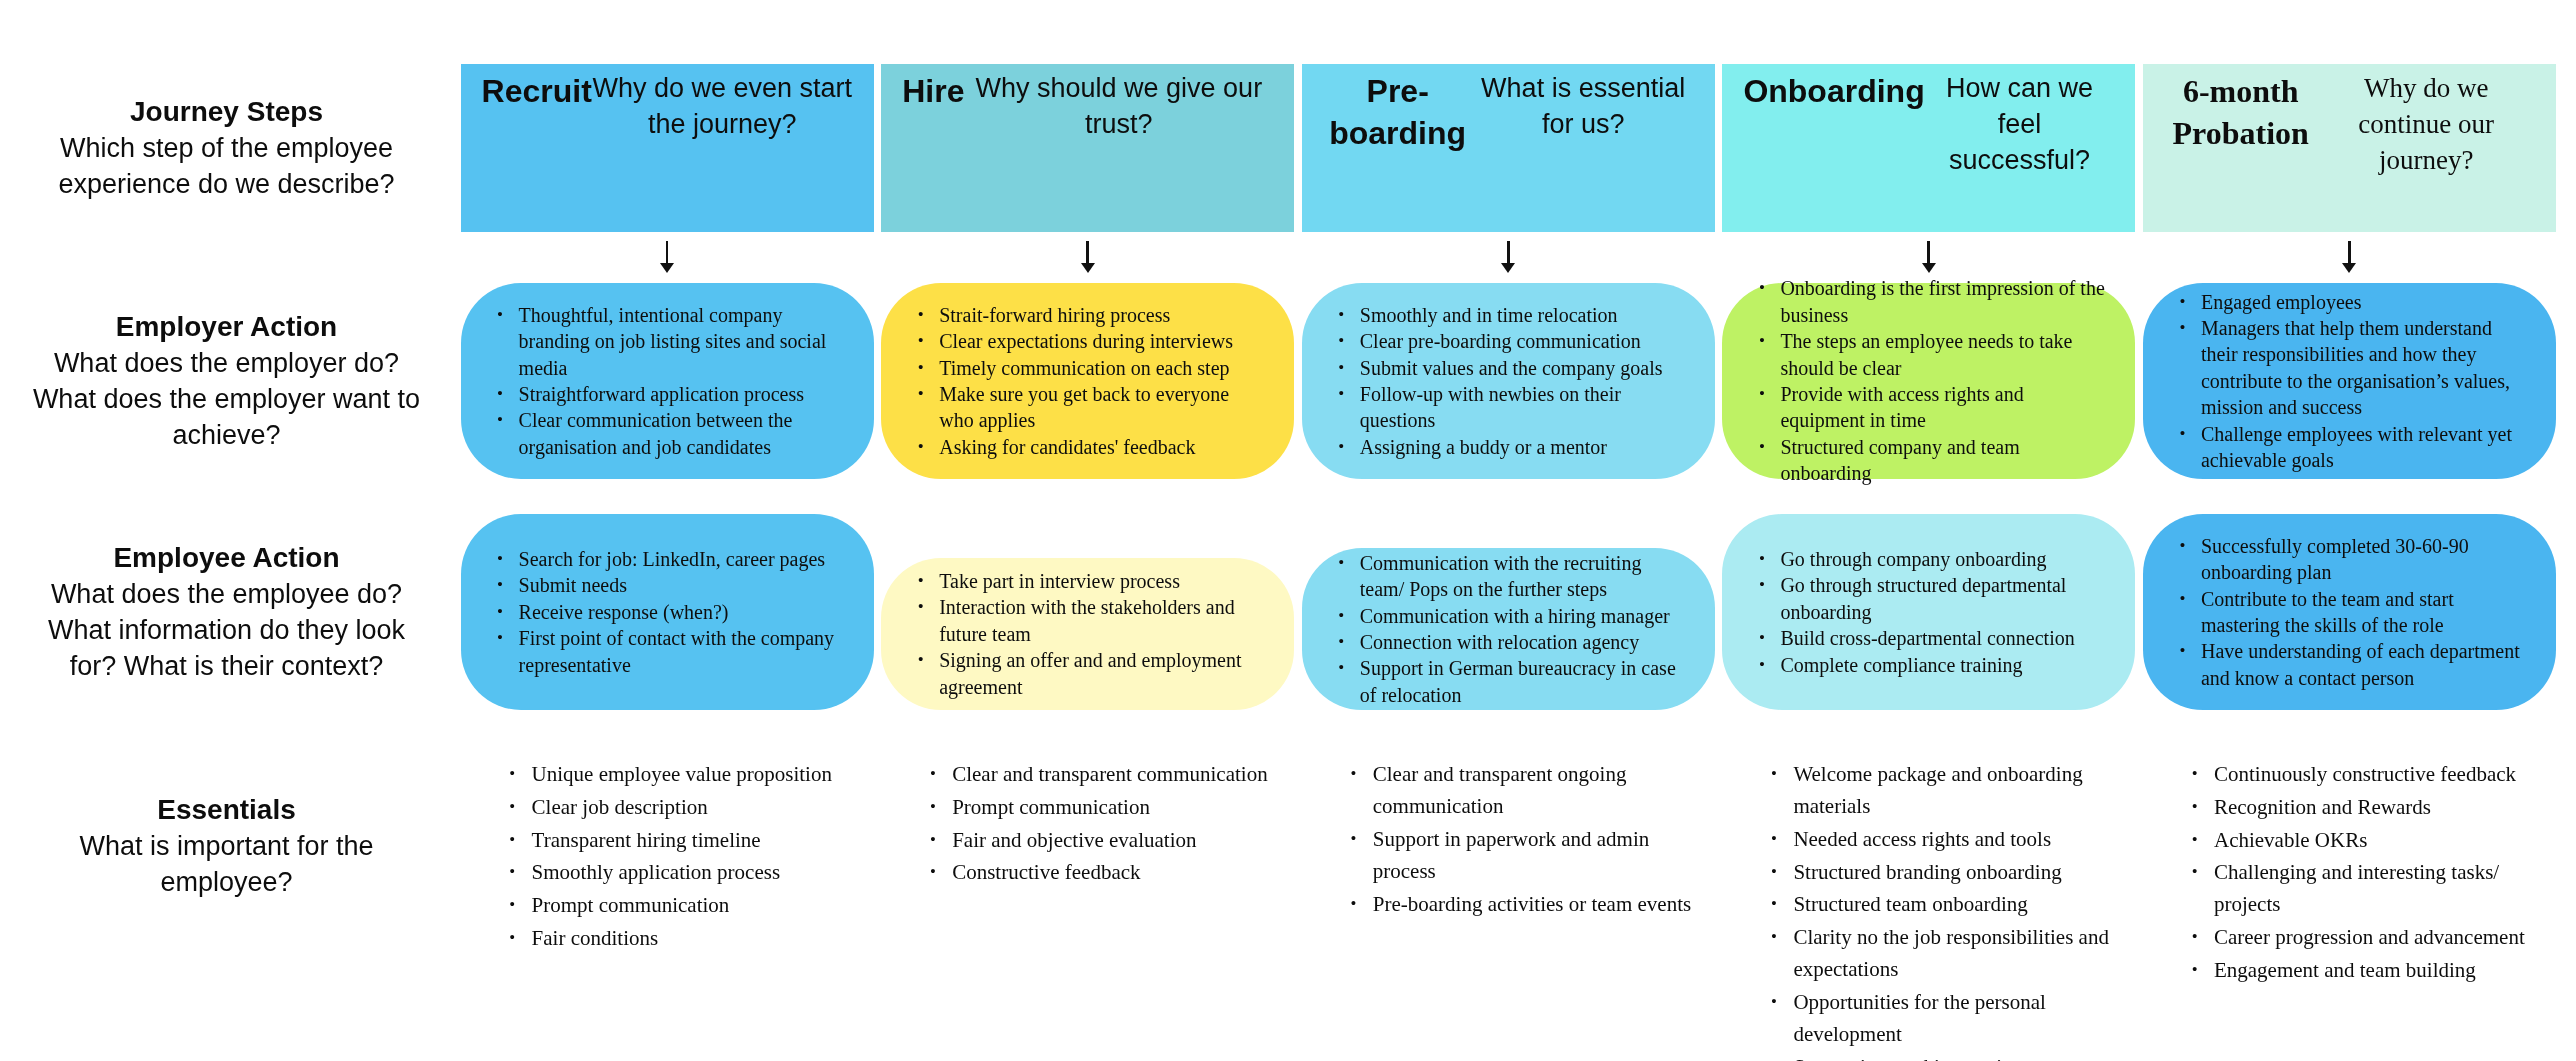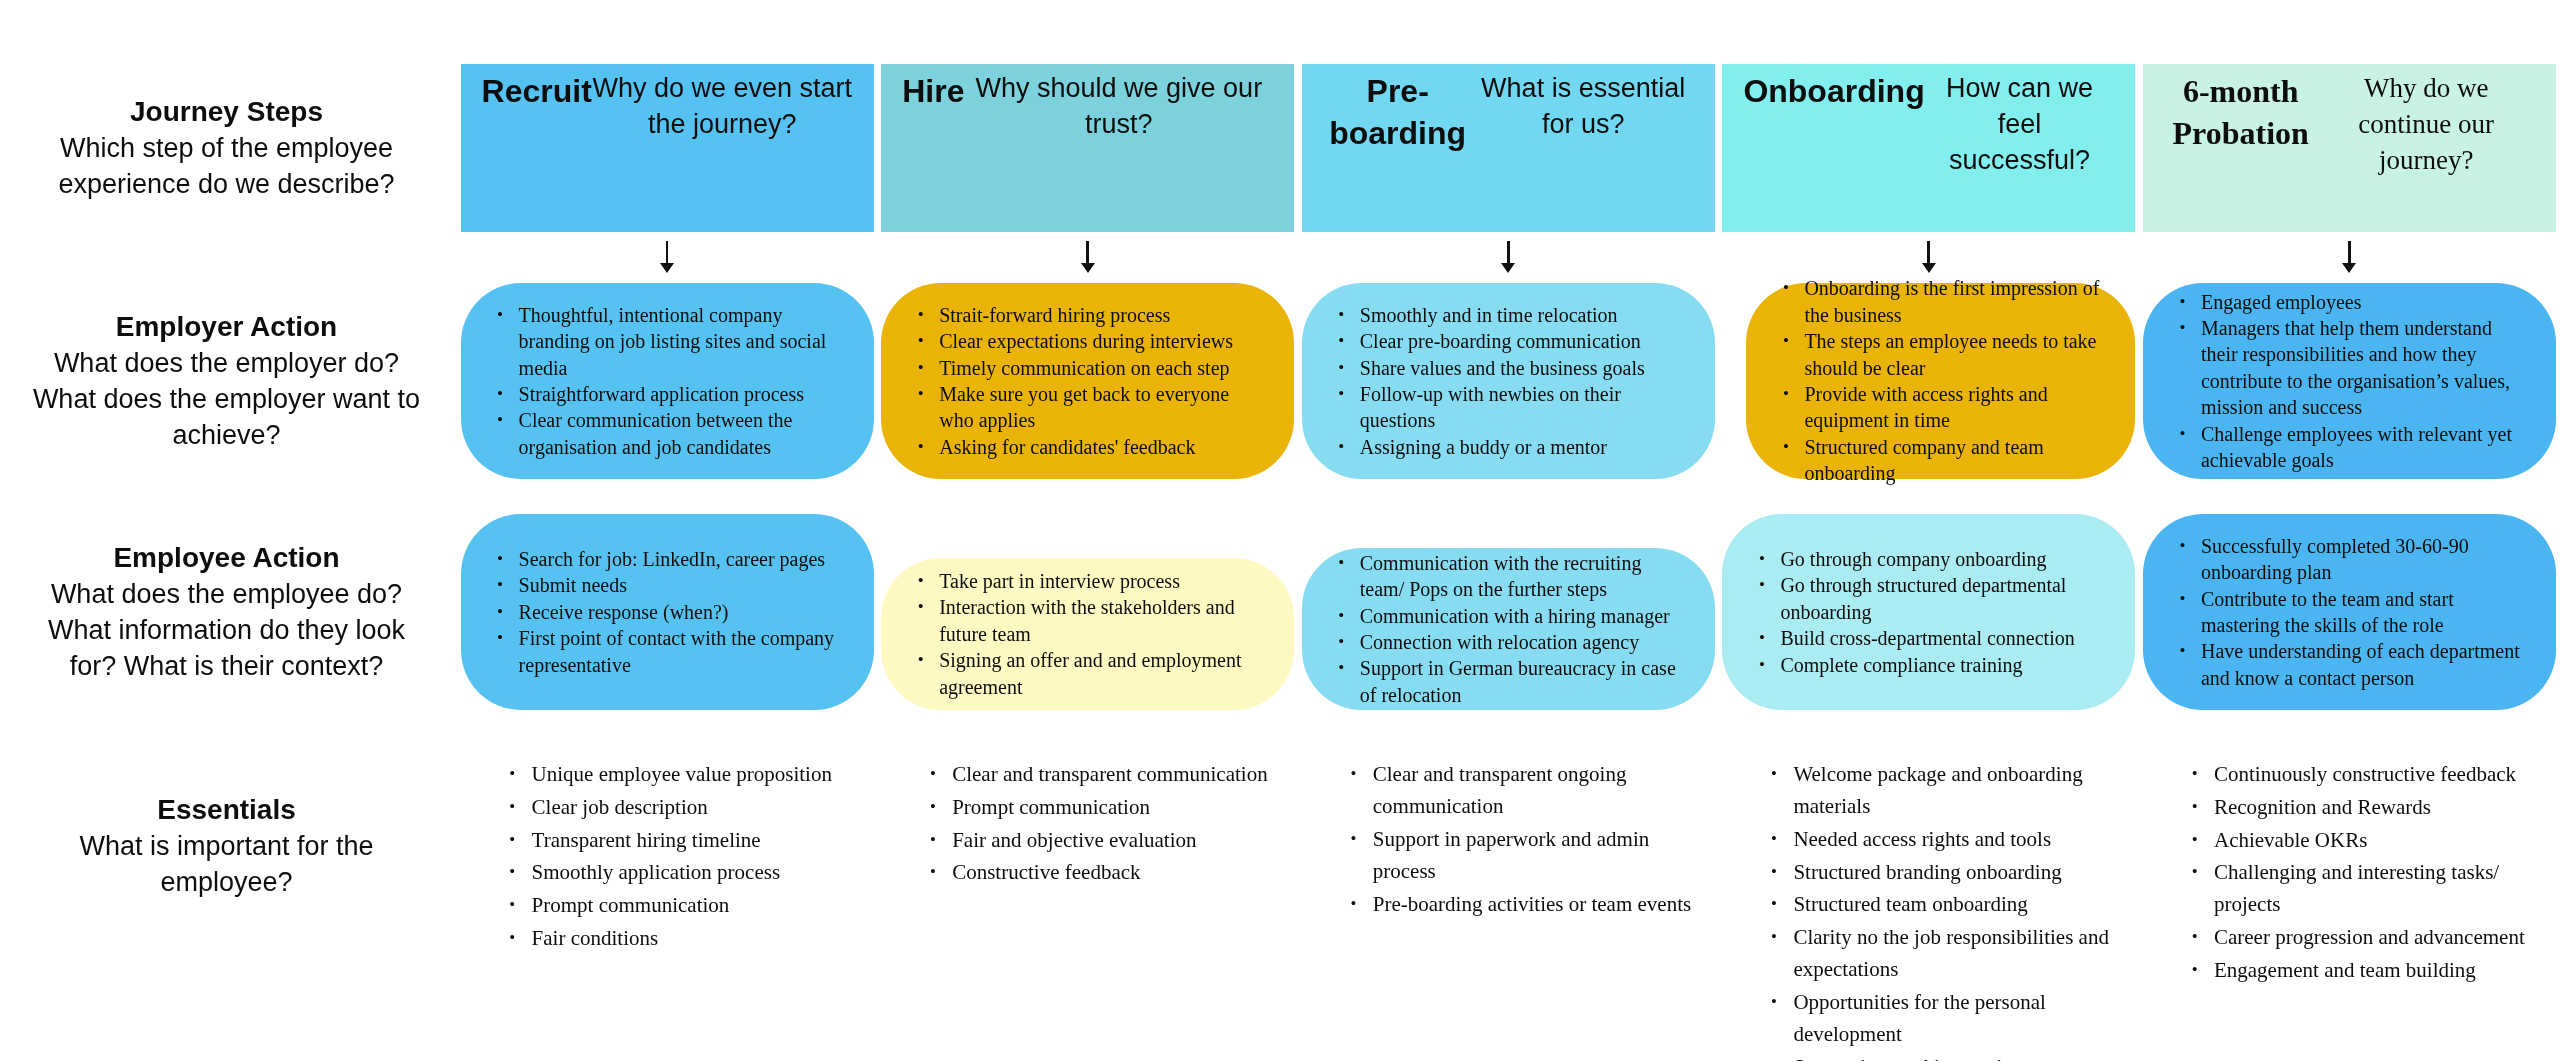--- a/index.html
+++ b/index.html
@@ -113,39 +113,39 @@
     <div class="rl-title">Employer Action</div>
     <div class="rl-desc">What does the employer do? What does the employer want to achieve?</div>
   </div>
   <div class="card gc2 gr3" style="background-color: rgb(86, 194, 241);">
     <ul>
         <li>Thoughtful, intentional company branding on job listing sites and social media</li>
         <li>Straightforward application process</li>
         <li>Clear communication between the organisation and job candidates</li>
       </ul>
   </div>
-  <div class="card gc3 gr3" style="background-color: #eab308;">
+  <div class="card gc3 gr3" style="background-color: #fde047;">
     <ul>
         <li>Strait-forward hiring process</li>
         <li>Clear expectations during interviews</li>
         <li>Timely communication on each step</li>
         <li>Make sure you get back to everyone who applies</li>
         <li>Asking for candidates' feedback</li>
       </ul>
   </div>
   <div class="card gc4 gr3" style="background-color: rgb(135, 220, 242);">
     <ul>
         <li>Smoothly and in time relocation</li>
         <li>Clear pre-boarding communication</li>
-        <li>Share values and the business goals</li>
+        <li>Submit values and the company goals</li>
         <li>Follow-up with newbies on their questions</li>
         <li>Assigning a buddy or a mentor</li>
       </ul>
   </div>
-  <div class="card gc5 gr3" style="background-color: #eab308; margin-left: 24px;">
+  <div class="card gc5 gr3" style="background-color: #bef264;">
     <ul>
         <li>Onboarding is the first impression of the business</li>
         <li>The steps an employee needs to take should be clear</li>
         <li>Provide with access rights and equipment in time</li>
         <li>Structured company and team onboarding</li>
       </ul>
   </div>
   <div class="card gc6 gr3" style="background-color: rgb(74, 181, 240);">
     <ul>
         <li>Engaged employees</li>

